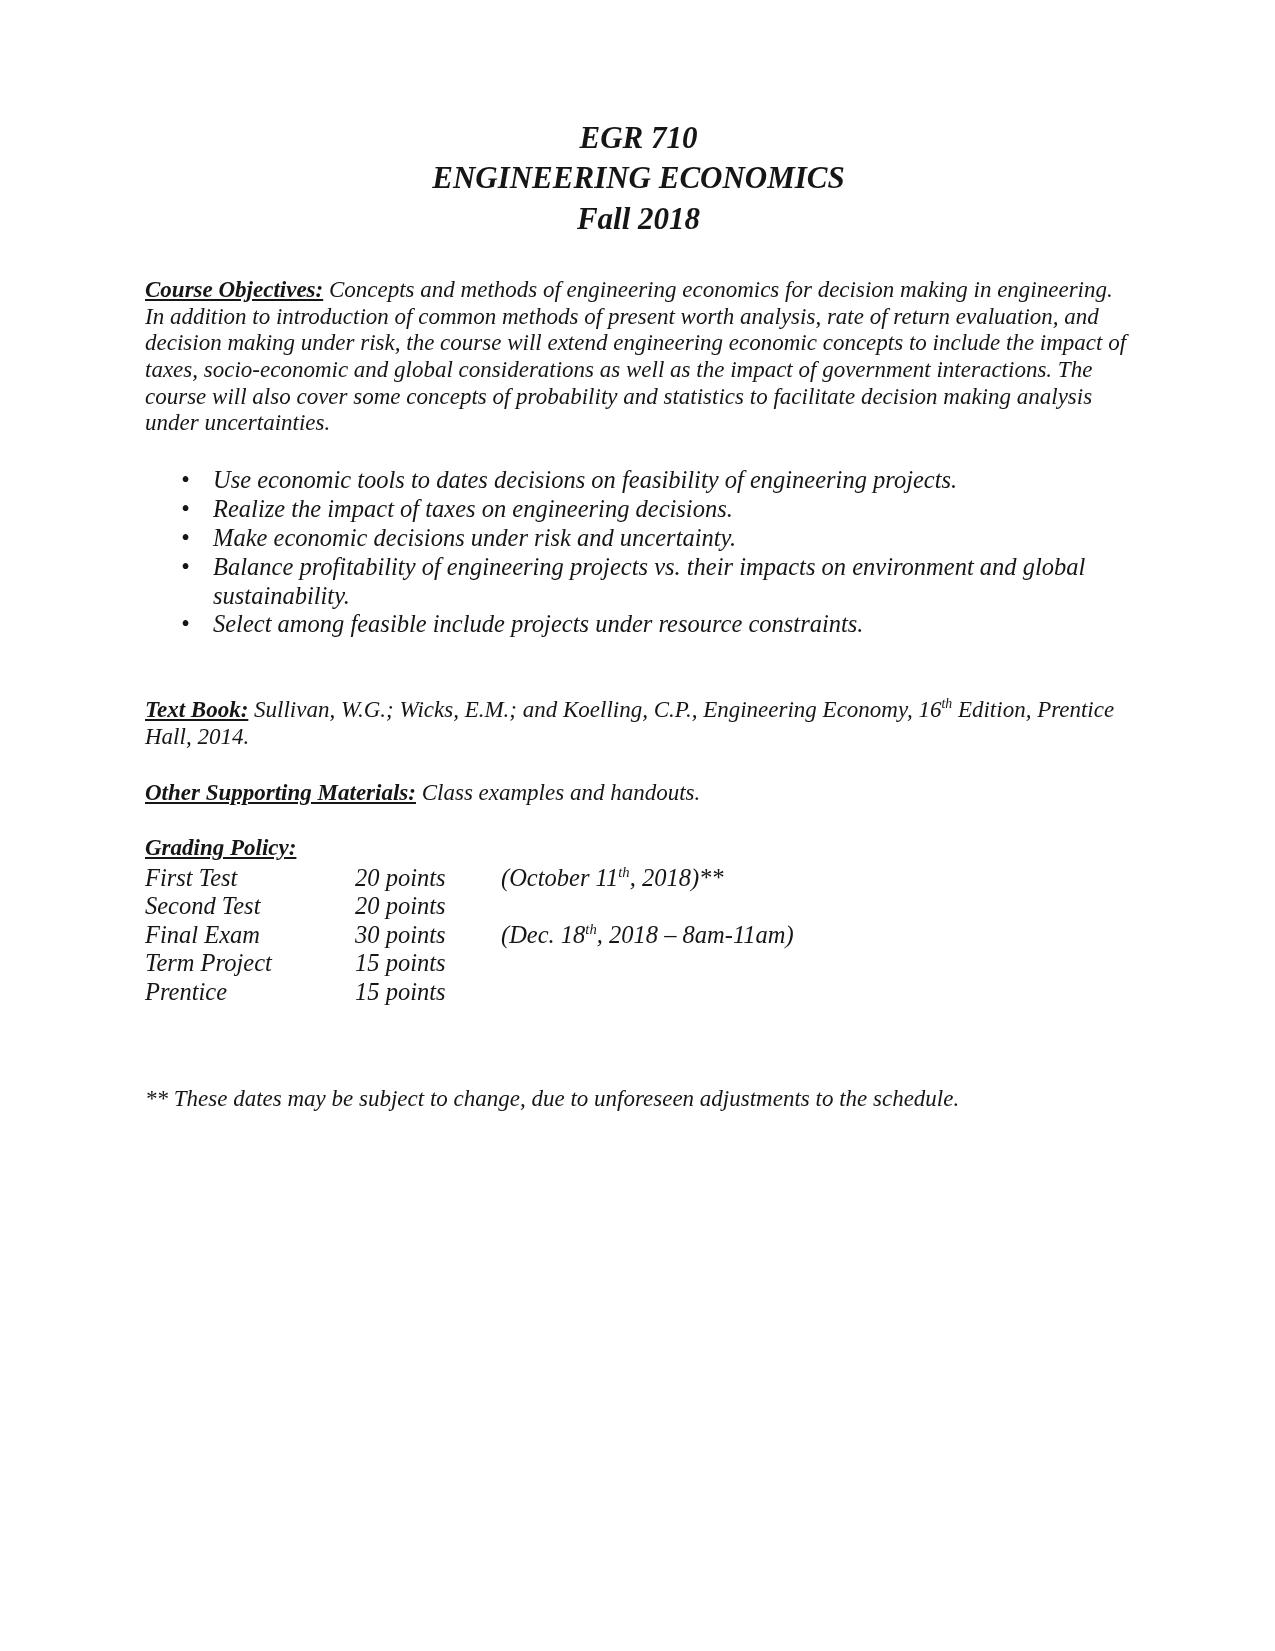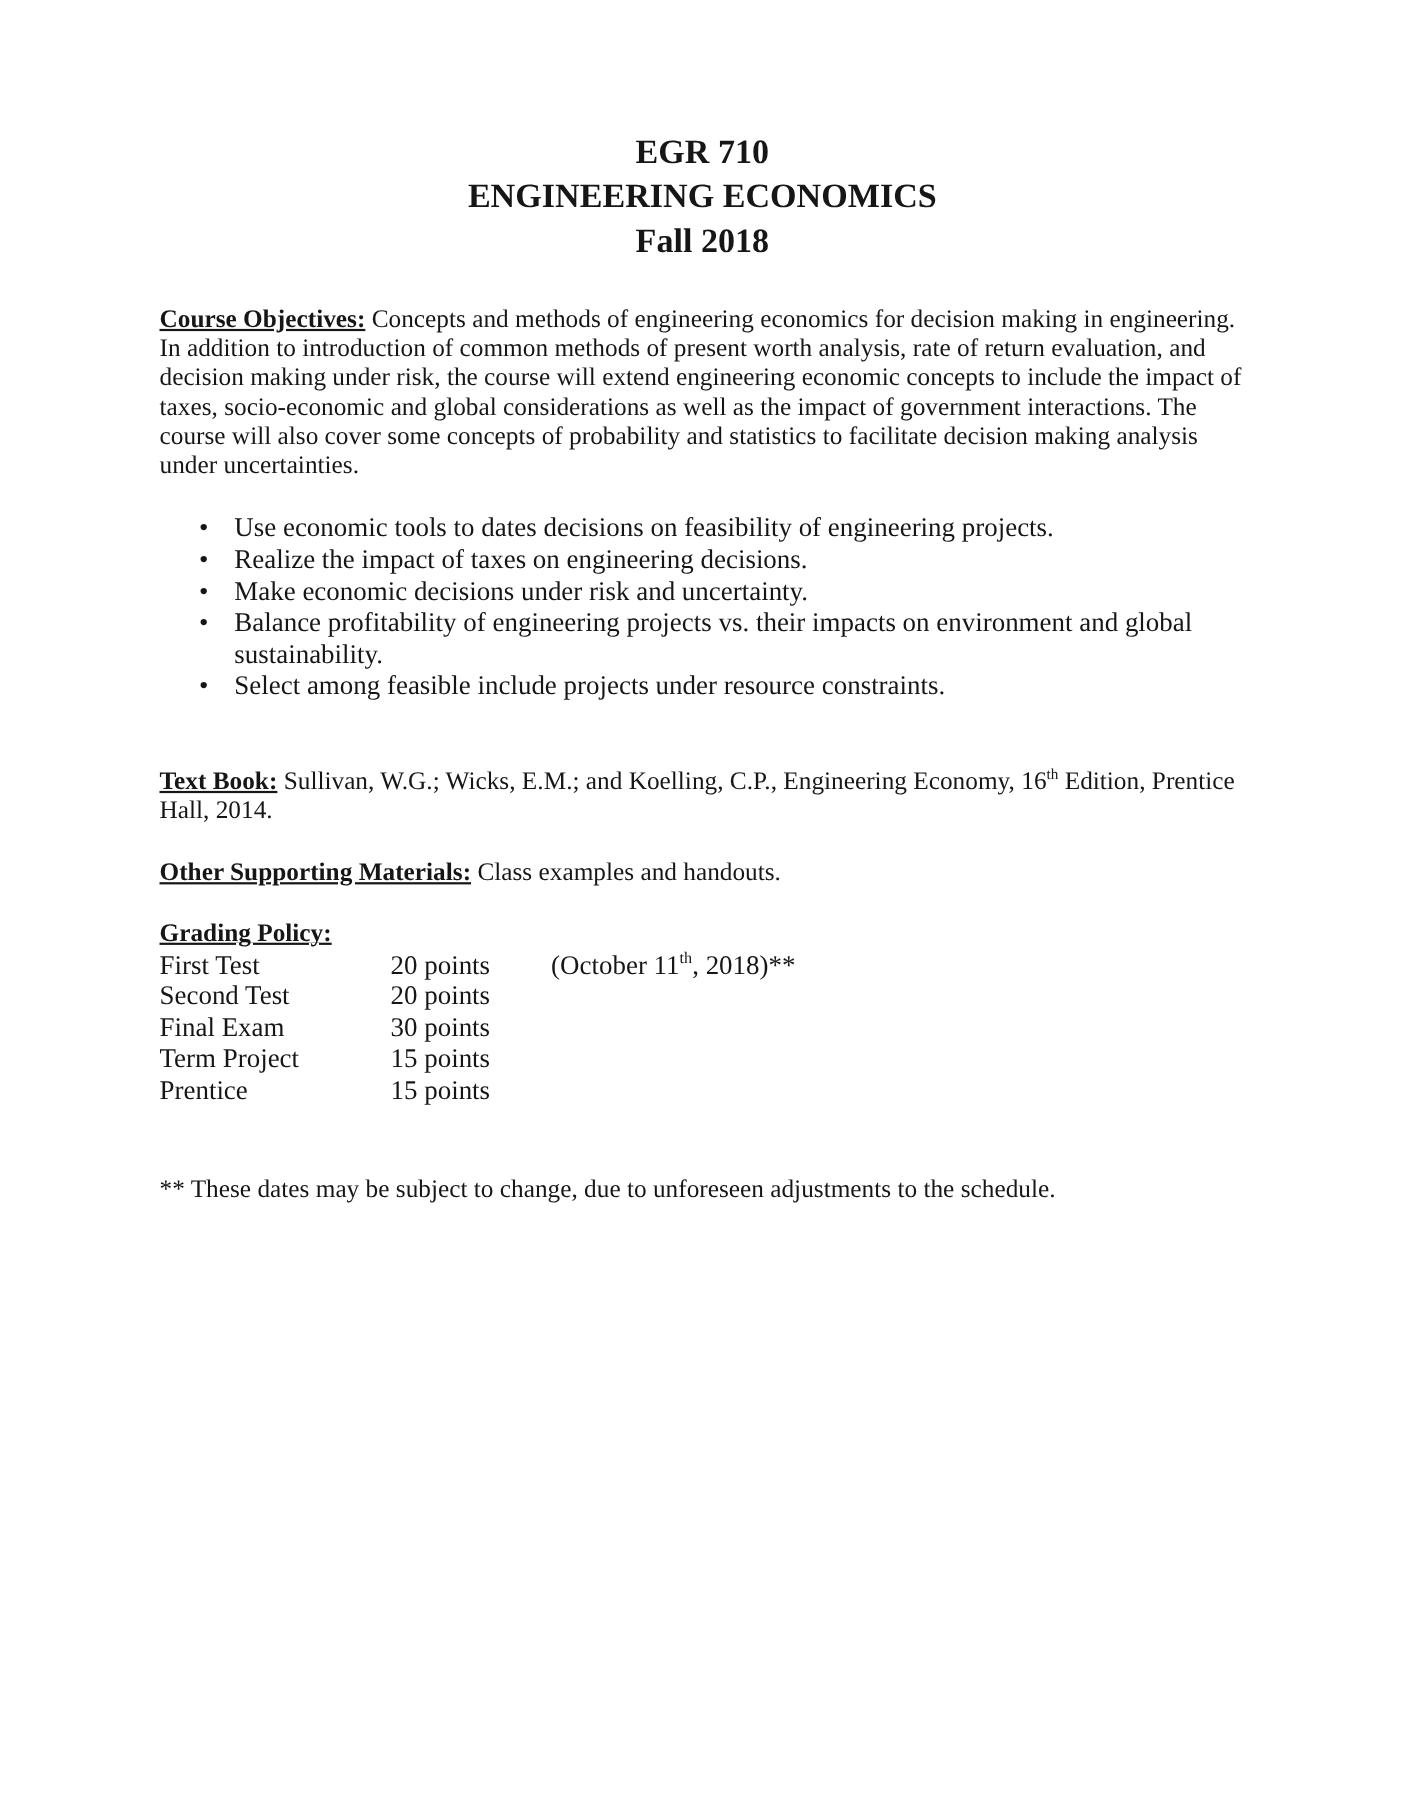--- a/index.html
+++ b/index.html
@@ -1,15 +1,15 @@
 <!DOCTYPE html>
 <html><head>
 <meta charset="utf-8">
 <style>
-  * { box-sizing: border-box; }
+  * { box-sizing: border-box; font-style: italic; }
   html, body { margin: 0; padding: 0; }
   body {
     width: 1275px;
     height: 1651px;
     background: #ffffff;
     color: #161616;
     font-family: "Liberation Serif", serif;
   }
   .page { padding: 118px 143px 0 145px; }
 
@@ -51,21 +51,21 @@
   sup { font-size: 0.6em; vertical-align: super; line-height: 0; }
 
   .grading-rows { margin-top: 2px; }
   .grading-row {
     display: grid;
     grid-template-columns: 210px 146px 1fr;
     font-size: 24.5px;
     line-height: 1.16;
   }
 
-  .footnote { margin-top: 62px; }
+  .footnote { margin-top: 80px; }
 </style>
 </head>
 <body>
 
 <div class="page">
 
   <header class="title-block">
     <div class="title-line">EGR 710</div>
     <div class="title-line">ENGINEERING ECONOMICS</div>
     <div class="title-line">Fall 2018</div>
@@ -95,20 +95,21 @@
         <span class="g-points">20 points</span>
         <span class="g-date"><span>(October 11</span><sup>th</sup><span>, 2018)**</span></span>
       </div>
       <div class="grading-row">
         <span class="g-item">Second Test</span>
         <span class="g-points">20 points</span>
       </div>
       <div class="grading-row">
         <span class="g-item">Final Exam</span>
         <span class="g-points">30 points</span>
+        <span class="g-date"><span>(Dec. 18</span><sup>th</sup><span>, 2018 – 8am-11am)</span></span>
       </div>
       <div class="grading-row">
         <span class="g-item">Term Project</span>
         <span class="g-points">15 points</span>
         <span class="g-date"></span>
       </div>
       <div class="grading-row">
         <span class="g-item">Prentice</span>
         <span class="g-points">15 points</span>
         <span class="g-date"></span>

